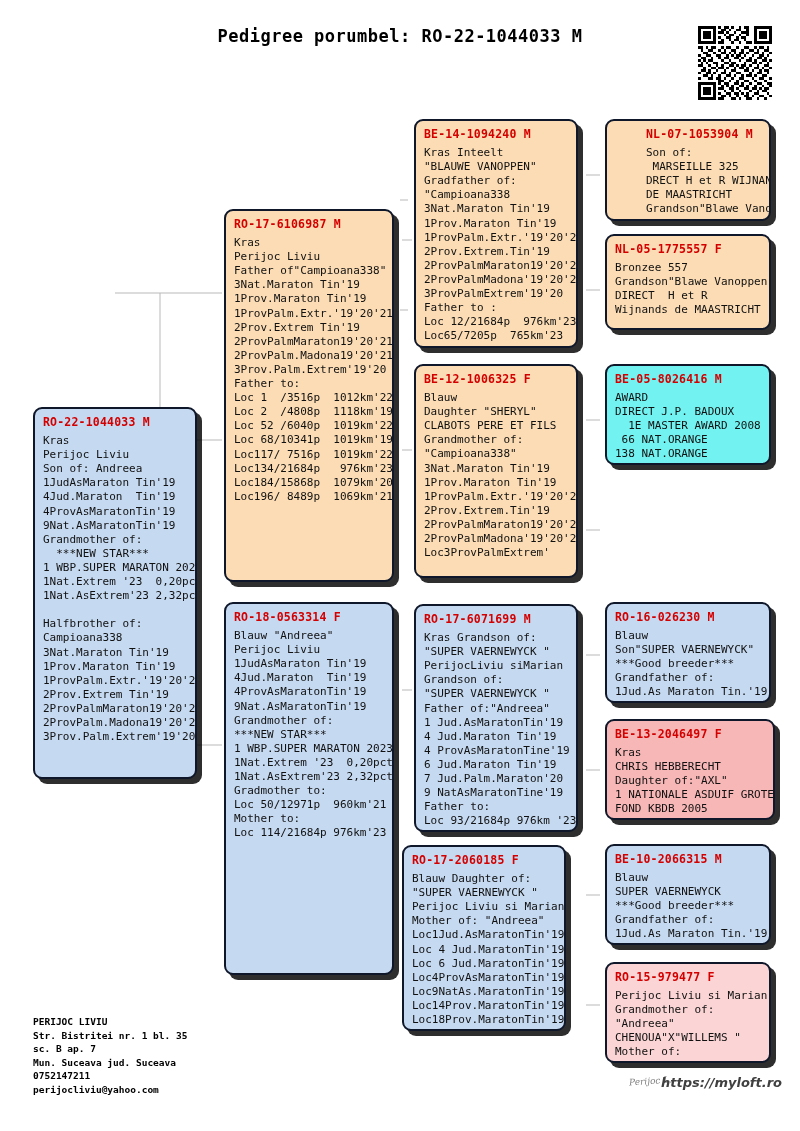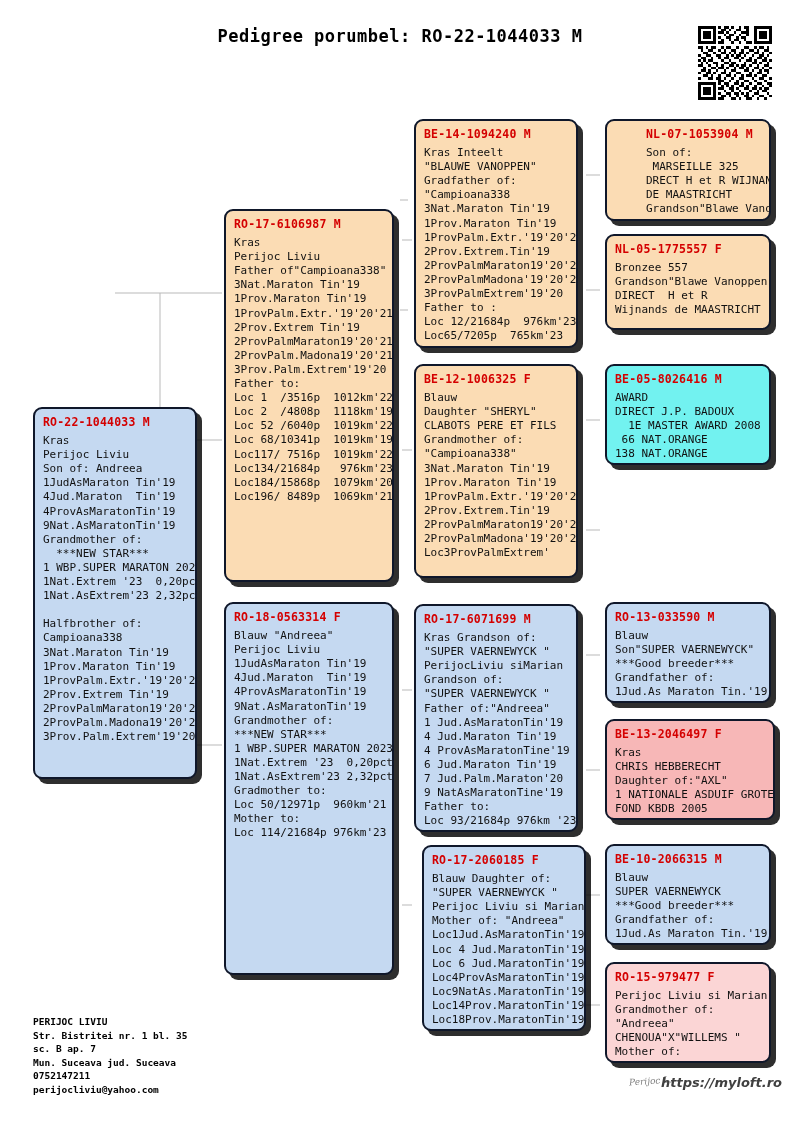--- a/index.html
+++ b/index.html
@@ -469,21 +469,21 @@
 1 Jud.AsMaratonTin'19
 4 Jud.Maraton Tin'19
 4 ProvAsMaratonTine'19
 6 Jud.Maraton Tin'19
 7 Jud.Palm.Maraton'20
 9 NatAsMaratonTine'19
 Father to:
 Loc 93/21684p 976km '23</div>
   </div>
 
-  <div class="card c-blue" style="left:422px; top:845px; width:164px; height:186px;">
+  <div class="card c-blue" style="left:402px; top:845px; width:164px; height:186px;">
     <div class="hdr">RO-17-2060185 F</div>
     <div class="body">Blauw Daughter of:
 "SUPER VAERNEWYCK "
 Perijoc Liviu si Marian
 Mother of: "Andreea"
 Loc1Jud.AsMaratonTin'19
 Loc 4 Jud.MaratonTin'19
 Loc 6 Jud.MaratonTin'19
 Loc4ProvAsMaratonTin'19
 Loc9NatAs.MaratonTin'19
@@ -513,21 +513,21 @@
     <div class="body">AWARD
 DIRECT J.P. BADOUX
   1E MASTER AWARD 2008
  66 NAT.ORANGE
 138 NAT.ORANGE
  97 NAT.MARSEILLE</div>
   </div>
 
 
   <div class="card c-blue" style="left:605px; top:602px; width:166px; height:101px;">
-    <div class="hdr">RO-13-033590 M</div>
+    <div class="hdr">RO-16-026230 M</div>
     <div class="body">Blauw
 Son"SUPER VAERNEWYCK"
 ***Good breeder***
 Grandfather of:
 1Jud.As Maraton Tin.'19
 1Prov.Mald.Camp.Gip.'19</div>
   </div>
 
   <div class="card c-pink" style="left:605px; top:719px; width:170px; height:101px;">
     <div class="hdr">BE-13-2046497 F</div>

